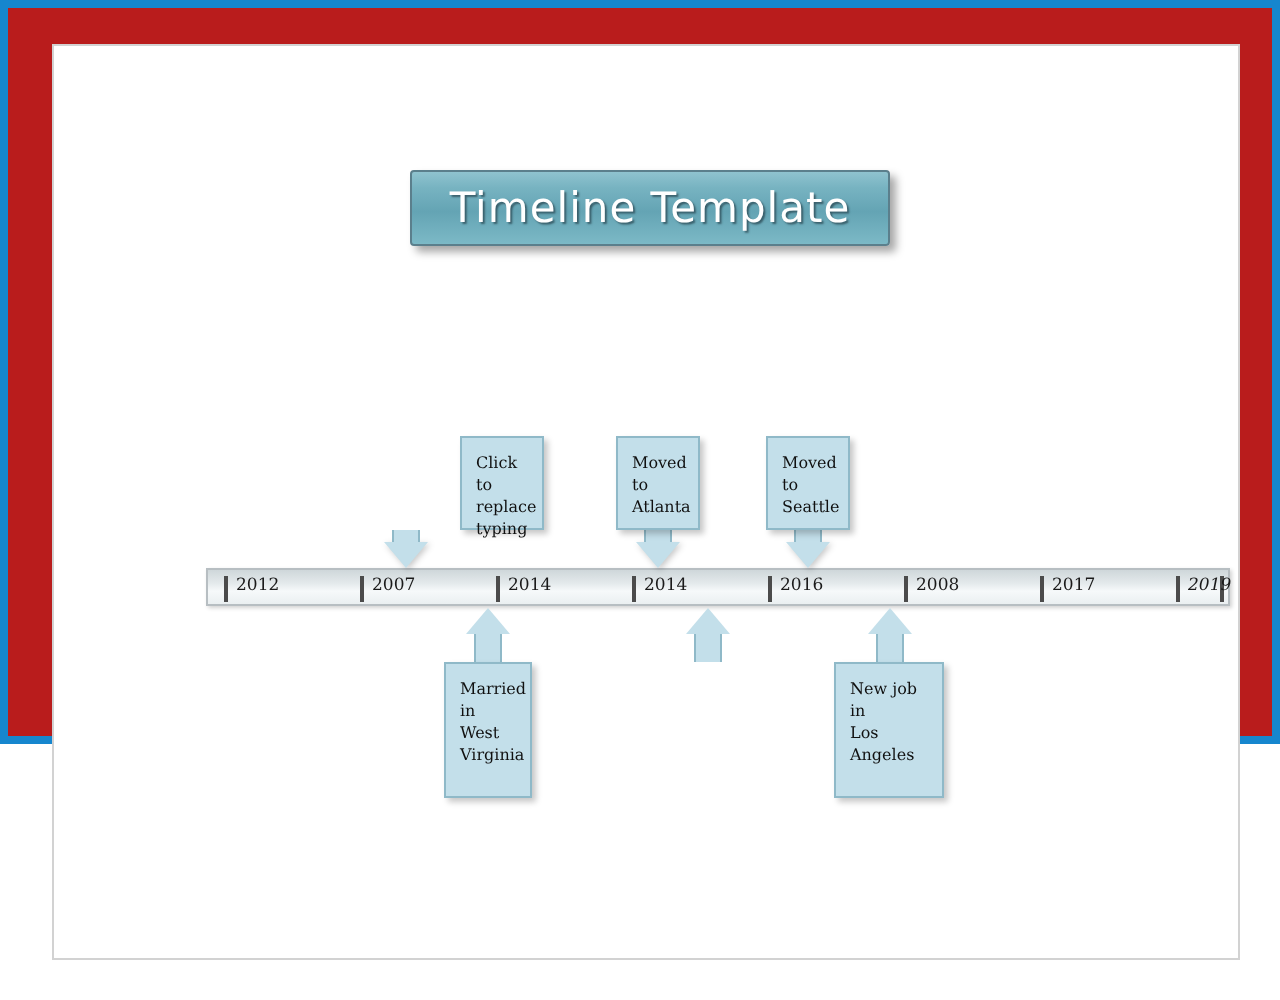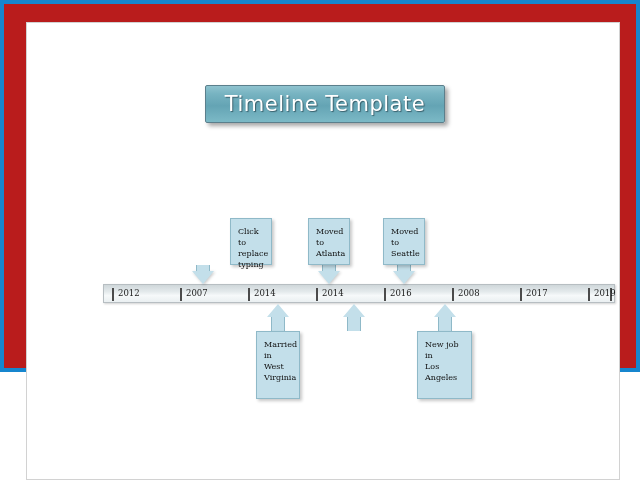--- a/index.html
+++ b/index.html
@@ -163,21 +163,21 @@
         <div class="tick" style="left: 416px;"></div>
         <div class="tick" style="left: 484px;"></div>
         <div class="tick" style="left: 506px;"></div>
         <div class="year-label" style="left: 14px;">2012</div>
         <div class="year-label" style="left: 82px;">2007</div>
         <div class="year-label" style="left: 150px;">2014</div>
         <div class="year-label" style="left: 218px;">2014</div>
         <div class="year-label" style="left: 286px;">2016</div>
         <div class="year-label" style="left: 354px;">2008</div>
         <div class="year-label" style="left: 422px;">2017</div>
-        <div class="year-label" style="left: 490px;">2019</div>
+        <div class="year-label" style="left: 490px; font-style: italic;">2019</div>
       </div>
 
   <div class="callout down" style="left: 155px; width: 42px; top: 195px; height: 66px;">
         <div class="stem" style="position: absolute; top: 53px;"></div>
         <div class="stem-neck" style="top: 47px; height: 6px;"></div>
         <div class="body" style="height: 47px; top: 0px; margin-left: 48px;">
           <div class="text">Click
 to
 replace
 typing</div>
@@ -194,21 +194,21 @@
       </div>
       <div class="callout down" style="left: 356px; width: 42px; top: 195px; height: 66px;">
         <div class="stem" style="position: absolute; top: 53px;"></div>
         <div class="stem-neck" style="top: 47px; height: 6px;"></div>
         <div class="body" style="height: 47px; top: 0px;">
           <div class="text">Moved
 to
 Seattle</div>
         </div>
       </div>
-      <div class="callout up" style="left: 195px; width: 44px; top: 281px; height: 95px; margin-left: 34px;">
+      <div class="callout up" style="left: 195px; width: 44px; top: 281px; height: 95px;">
         <div class="stem" style="position: absolute; top: 0px;"></div>
         <div class="stem-neck" style="top: 13px; height: 14px;"></div>
         <div class="body" style="height: 68px; top: 27px;">
           <div class="text">Married
 in West
 Virginia</div>
         </div>
       </div>
       <div class="callout up" style="left: 299px; width: 56px; top: 281px; height: 75px;">
         <div class="stem" style="position: absolute; top: 0px;"></div>

